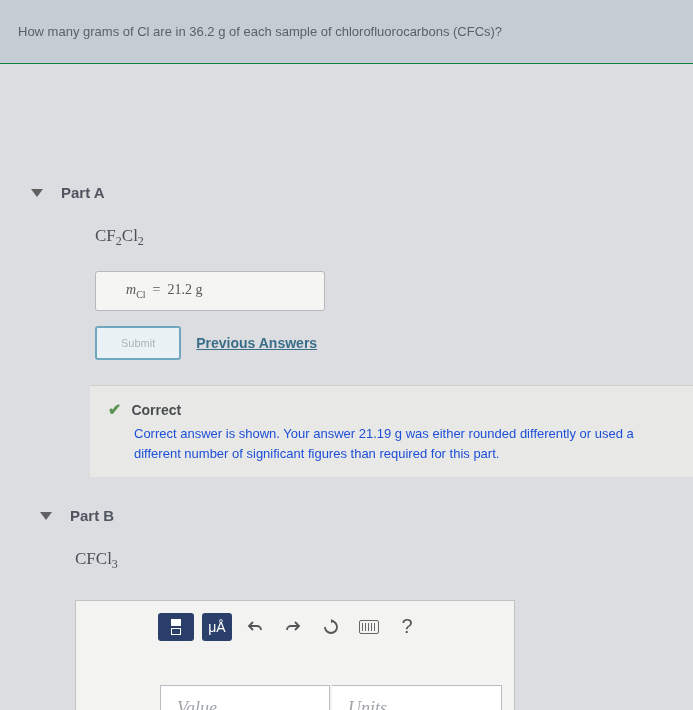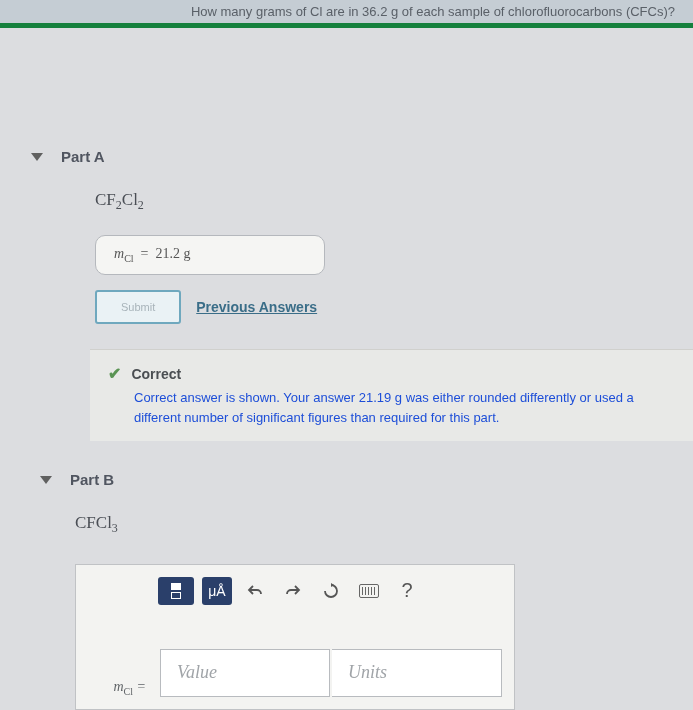--- a/index.html
+++ b/index.html
@@ -6,25 +6,24 @@
     body {
       font-family: Arial, Helvetica, sans-serif;
       background: #dcdde0;
       width: 693px;
       height: 710px;
       overflow: hidden;
       color: #4a4a4a;
     }
     .question-bar {
       background: #c5cdd4;
-      padding: 4px 18px;
+      padding: 24px 18px;
       font-size: 13px;
       color: #5a6068;
-      border-bottom: 5px solid #15803d;
-      text-align: right;
+      border-bottom: 1px solid #15803d;
     }
     .content {
       padding: 40px 0 0 0;
     }
     .part-section {
       margin-top: 80px;
     }
     .part-section.part-b {
       margin-top: 30px;
     }
@@ -52,23 +51,23 @@
     .formula {
       font-family: Georgia, 'Times New Roman', serif;
       font-size: 17px;
       color: #4a4e55;
       margin-bottom: 22px;
     }
     .formula sub { font-size: 12px; }
     .answer-box {
       display: inline-block;
       border: 1px solid #b5b8bd;
-      border-radius: 10px;
+      border-radius: 3px;
       background: #f5f5f3;
-      padding: 10px 18px;
+      padding: 10px 30px;
       min-width: 230px;
       font-family: Georgia, serif;
       font-size: 14px;
       color: #555;
       margin-bottom: 15px;
     }
     .answer-box .var { font-style: italic; }
     .answer-box .sub { font-size: 10px; }
     .btn-row {
       display: flex;

